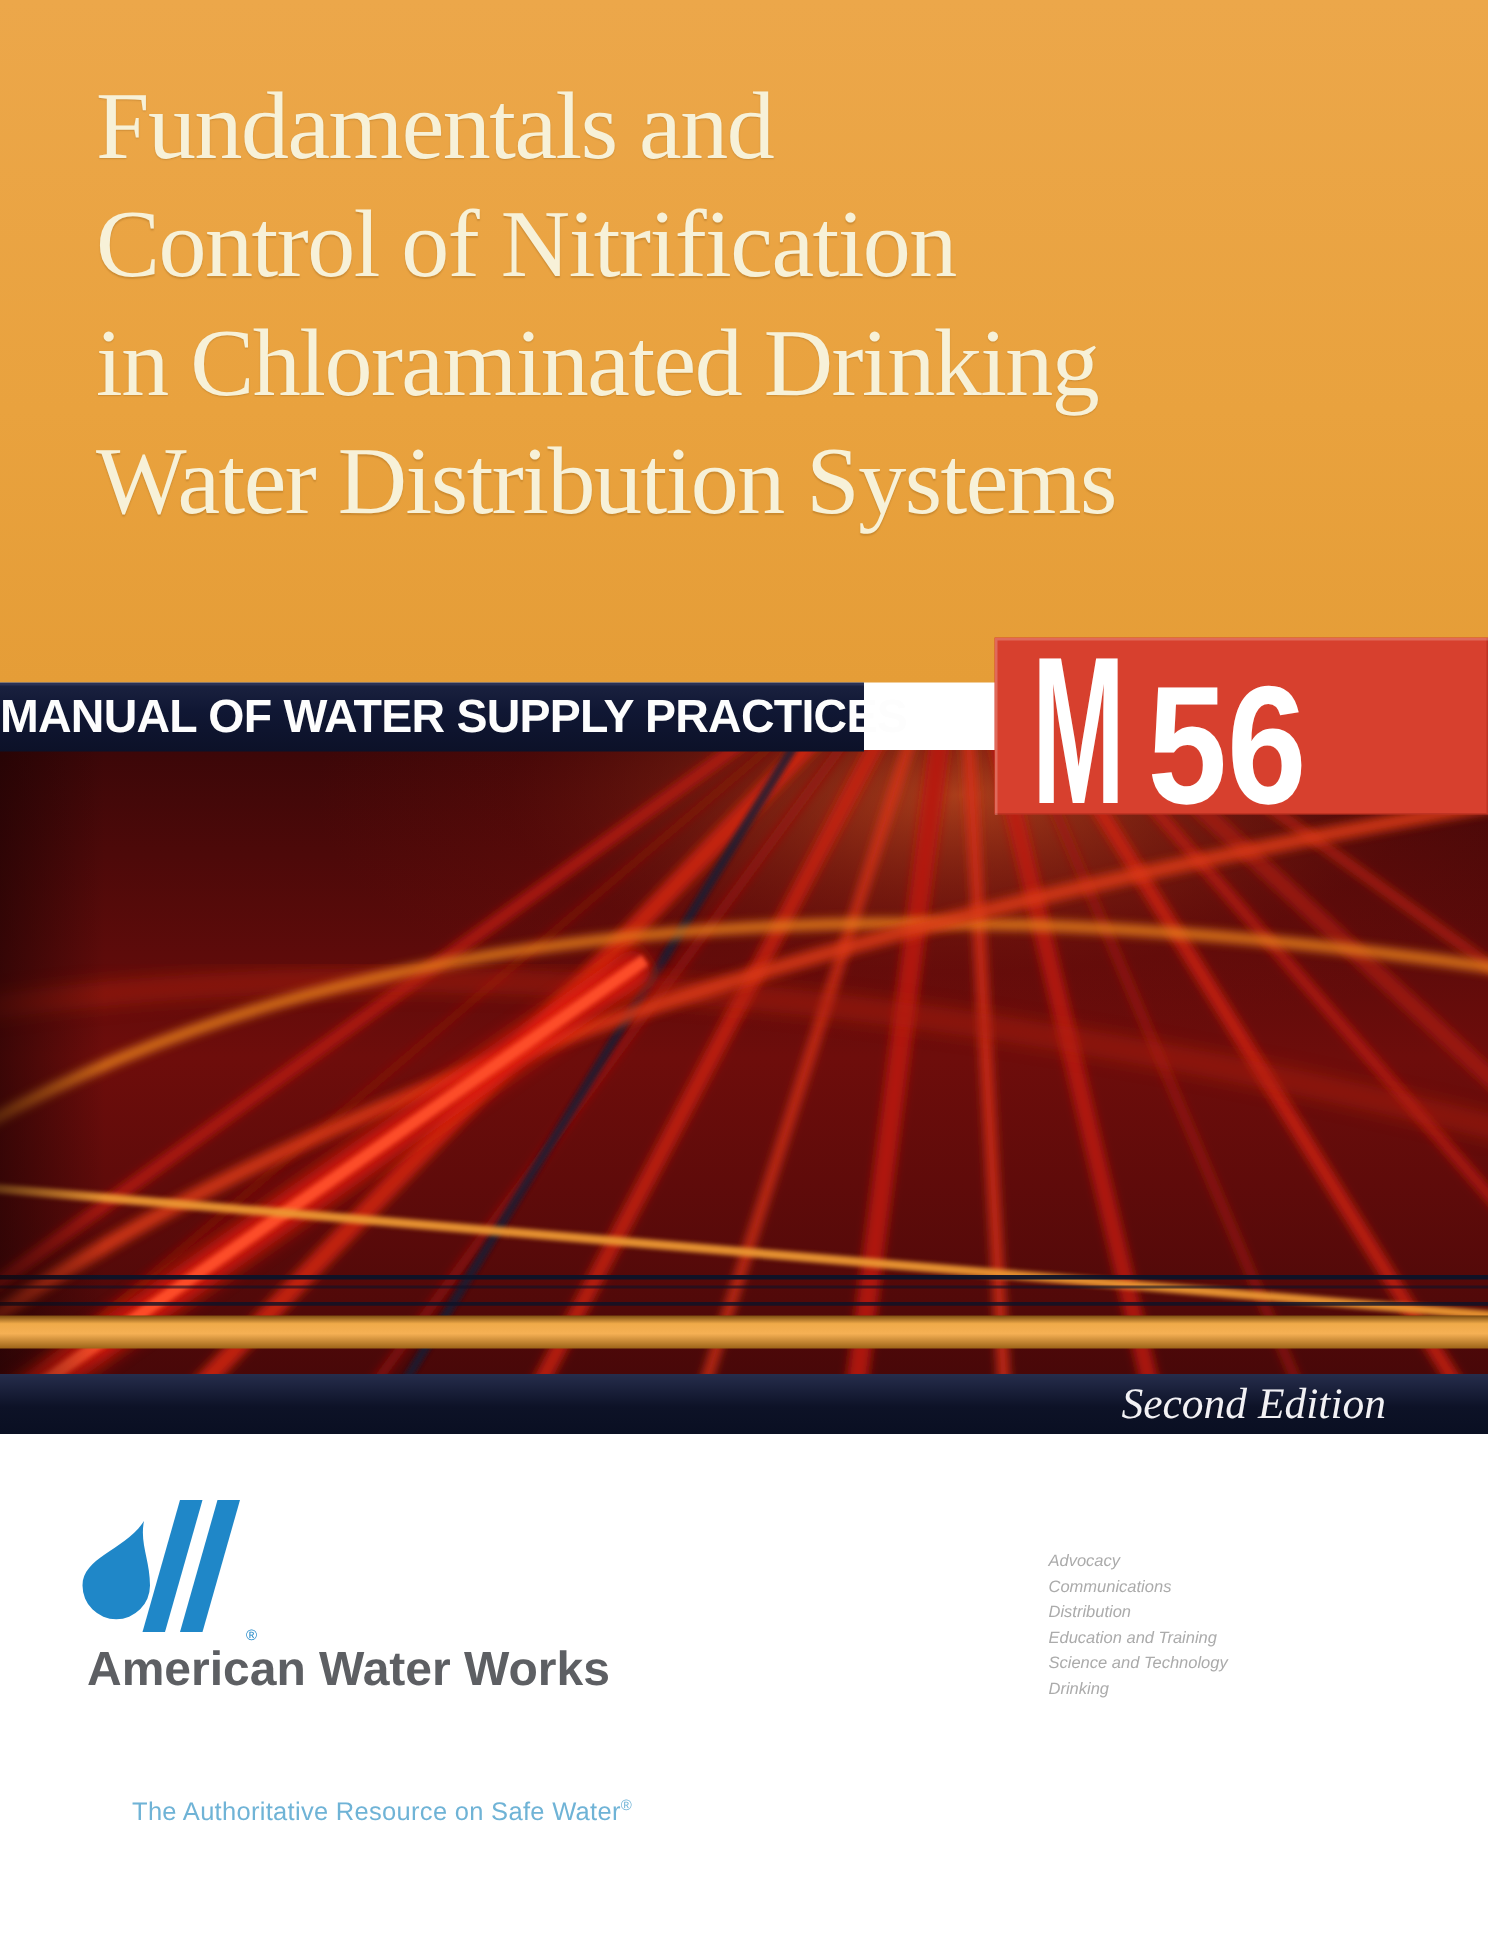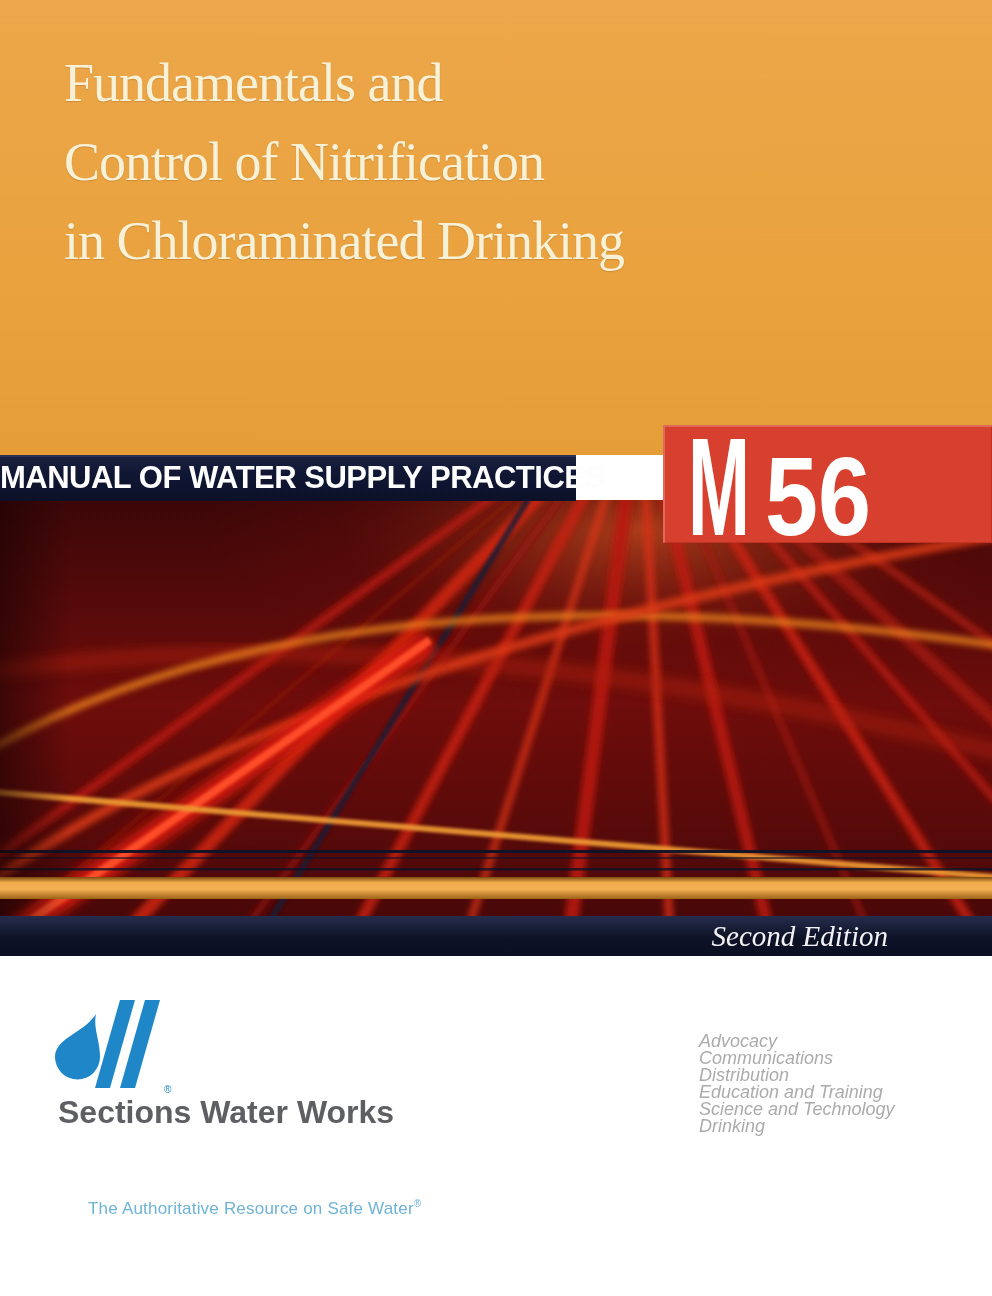--- a/index.html
+++ b/index.html
@@ -7,21 +7,21 @@
     position:relative;width:992px;height:1296px;overflow:hidden;
     background:#ffffff;font-family:"Liberation Sans",sans-serif;
   }
   
   .orange-top{
     position:absolute;left:0;top:0;width:992px;height:455px;
     background:linear-gradient(180deg,#ECA74A 0%,#E9A23E 60%,#E59D37 100%);
   }
   .title{
     position:absolute;left:64px;top:44px;width:900px;
-    font-family:"Liberation Serif",serif;font-size:54px;line-height:79px;
+    font-family:"Liberation Serif",serif;font-size:64px;line-height:79px;
     color:#F7F1D8;letter-spacing:-1px;text-shadow:0 1px 1px rgba(120,70,10,.25);
   }
   .title span{display:block;}
   
   .series-band{
     position:absolute;left:0;top:455px;width:576px;height:46px;
     background:linear-gradient(180deg,#1B2240 0%,#101734 40%,#0C1128 100%);
     box-shadow:inset 0 2px 0 #2A3155;
     color:#FDFDFD;font-weight:bold;font-size:31px;line-height:46px;
     letter-spacing:-0.5px;text-align:right;padding-right:28px;box-sizing:border-box;
@@ -38,50 +38,51 @@
   .artwork{position:absolute;left:0;top:500px;width:992px;height:455px;}
   .orange-stripe{
     position:absolute;left:0;top:877px;width:992px;height:22px;
     background:linear-gradient(180deg,#7A4A10 0%,#EFAA49 25%,#F5B054 55%,#9C6318 100%);
   }
   .edition-band{
     position:absolute;left:0;top:916px;width:992px;height:40px;
     background:linear-gradient(180deg,#262D4C 0%,#0D1227 55%,#0A0F22 100%);
     color:#F2F1F4;font-family:"Liberation Serif",serif;font-style:italic;
     font-size:29px;line-height:40px;text-align:right;
-    padding-right:104px;box-sizing:border-box;
+    padding-right:68px;box-sizing:border-box;
   }
   
   .awwa-logo{position:absolute;left:54px;top:988px;}
   .awwa-name{
     position:absolute;left:58px;top:1092px;
     font-size:32px;font-weight:bold;color:#5D5F63;line-height:40px;
   }
   .awwa-name span{display:block;}
   .programs{
     position:absolute;left:699px;top:1033px;
-    font-size:18px;font-style:italic;color:#ABABAB;line-height:17px;
+    font-size:11px;font-style:italic;color:#ABABAB;line-height:17px;
   }
   .programs span{display:block;}
   .tagline{
     position:absolute;left:58px;top:1198px;
     font-size:17px;color:#6FB3D6;letter-spacing:0.2px;margin-left:30px;
   }
   .tagline sup{font-size:10px;}
 </style>
 </head>
 <body>
 
 <div class="cover">
 
   <div class="orange-top">
     <div class="title">
       <span>Fundamentals and</span>
       <span>Control of Nitrification</span>
       <span>in Chloraminated Drinking</span>
+      <span>Water Distribution Systems</span>
     </div>
   </div>
 
   <div class="artwork">
     <svg width="992" height="455" viewBox="0 0 992 455">
       <defs>
         <linearGradient id="bgGrad" x1="0" y1="0" x2="0" y2="1">
           <stop offset="0" stop-color="#3C0708"></stop>
           <stop offset="0.45" stop-color="#6E0D0B"></stop>
           <stop offset="1" stop-color="#420708"></stop>
@@ -163,21 +164,21 @@
   <div class="awwa-logo">
     <svg width="140" height="112" viewBox="0 0 140 112">
       <path d="M42,26 C39,41 46,52 46,69 A22.5,22.5 0 1 1 1,69 C1,50 30,45 42,26 Z" fill="#1F87C8"></path>
       <polygon points="66,12 81,12 56,100 41,100" fill="#1F87C8"></polygon>
       <polygon points="91,12 106,12 81,100 66,100" fill="#1F87C8"></polygon>
       <text x="110" y="105" font-family="Liberation Sans, sans-serif" font-size="10" fill="#1F87C8">®</text>
     </svg>
   </div>
 
   <div class="awwa-name">
-    <span>Sections Water Works</span>
+    <span>American Water Works</span>
   </div>
 
   <div class="programs">
     <span>Advocacy</span>
     <span>Communications</span>
     <span>Distribution</span>
     <span>Education and Training</span>
     <span>Science and Technology</span>
     <span>Drinking</span>
   </div>

